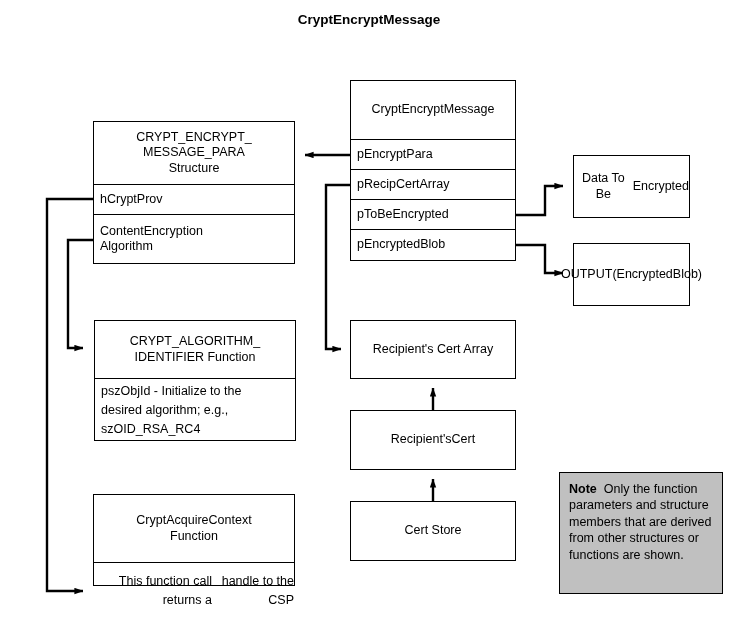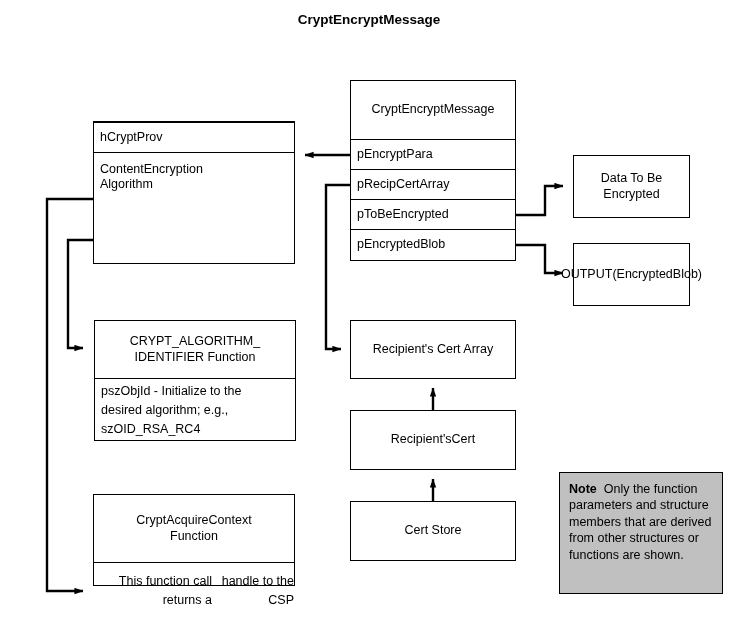--- a/index.html
+++ b/index.html
@@ -85,20 +85,25 @@
     </div>
     <div class="cell lft divider" style="height:30px;">
       <span>pToBeEncrypted</span>
     </div>
     <div class="cell lft divider" style="height:31px;">
       <span>pEncryptedBlob</span>
     </div>
   </div>
 
   <div class="box" style="left:93px;top:121px;width:202px;height:143px;">
+    <div class="cell ctr" style="height:62px;flex-direction:column;">
+      <span>CRYPT_ENCRYPT_</span>
+      <span>MESSAGE_PARA</span>
+      <span>Structure</span>
+    </div>
     <div class="cell lft divider" style="height:30px;">
       <span>hCryptProv</span>
     </div>
     <div class="cell lft divider" style="height:49px;flex-direction:column;align-items:flex-start;justify-content:center;">
       <span>ContentEncryption</span>
       <span>Algorithm</span>
     </div>
   </div>
 
   <div class="box" style="left:94px;top:320px;width:202px;height:121px;">
@@ -118,21 +123,21 @@
       <span>CryptAcquireContext</span>
       <span>Function</span>
     </div>
     <div class="cell ctr divider" style="height:57px;flex-direction:row;line-height:19px;text-align:right;">
       <span>This function call returns a</span>
       <span>handle to the CSP</span>
     </div>
   </div>
 
   <div class="box" style="left:573px;top:155px;width:117px;height:63px;">
-    <div class="cell ctr" style="height:100%;flex-direction:column;">
+    <div class="cell ctr" style="height:100%;flex-direction:row;">
       <span>Data To Be</span>
       <span>Encrypted</span>
     </div>
   </div>
 
   <div class="box" style="left:573px;top:243px;width:117px;height:63px;">
     <div class="cell ctr" style="height:100%;flex-direction:row;">
       <span>OUTPUT</span>
       <span>(Encrypted</span>
       <span>Blob)</span>

